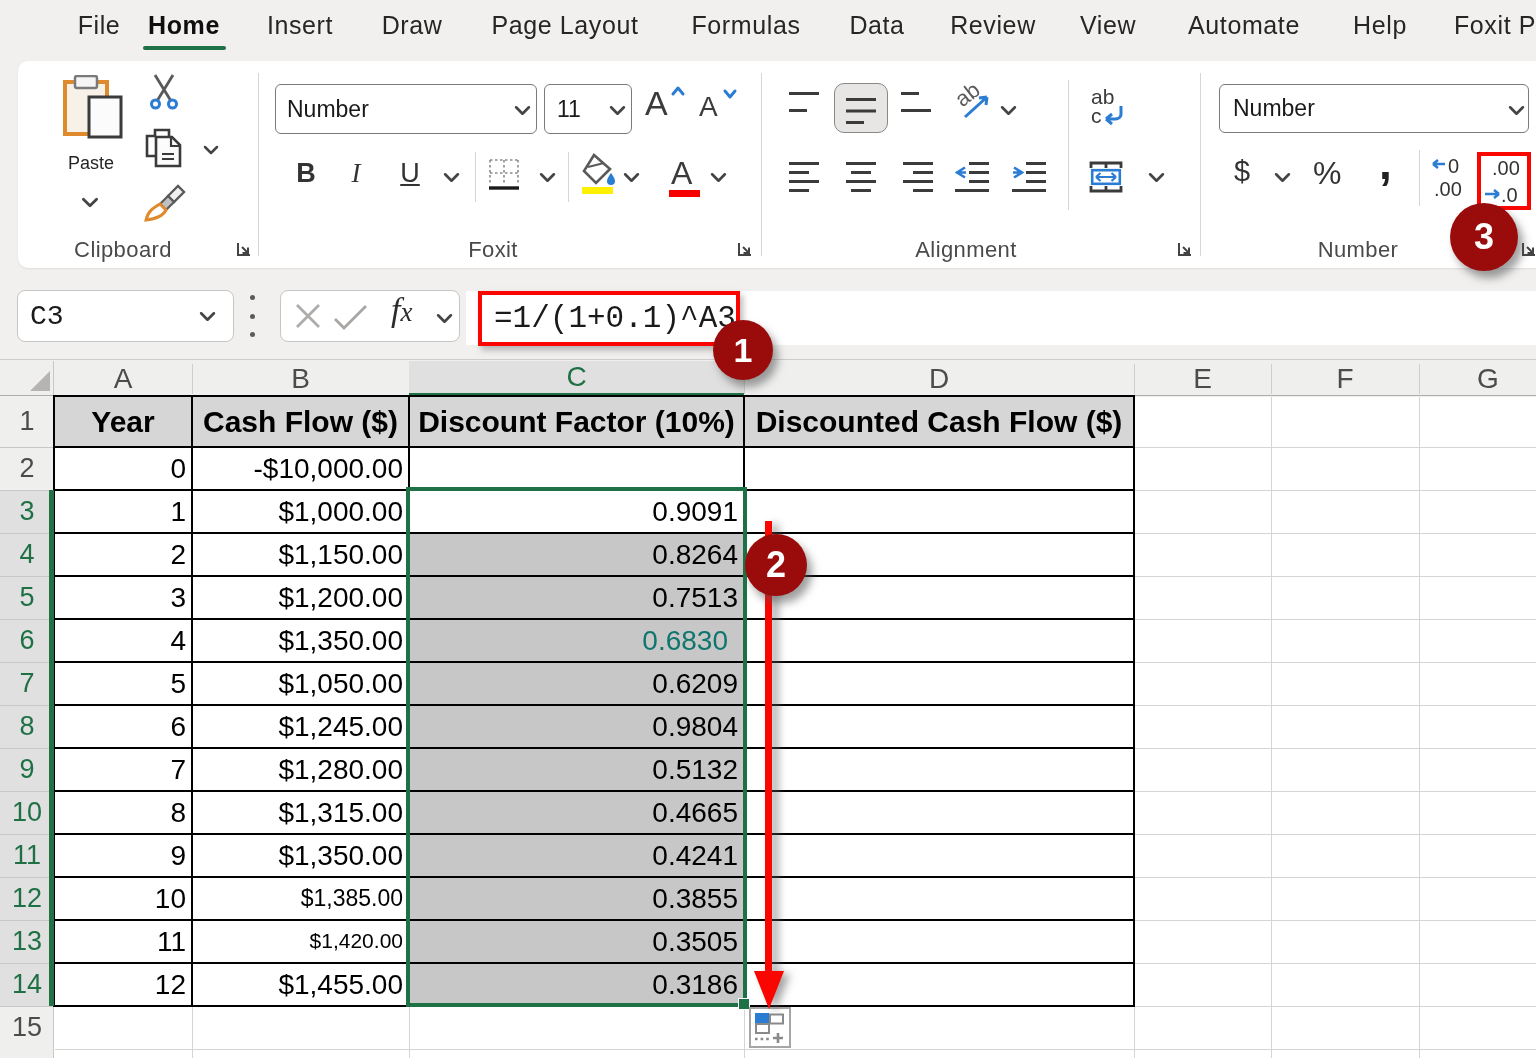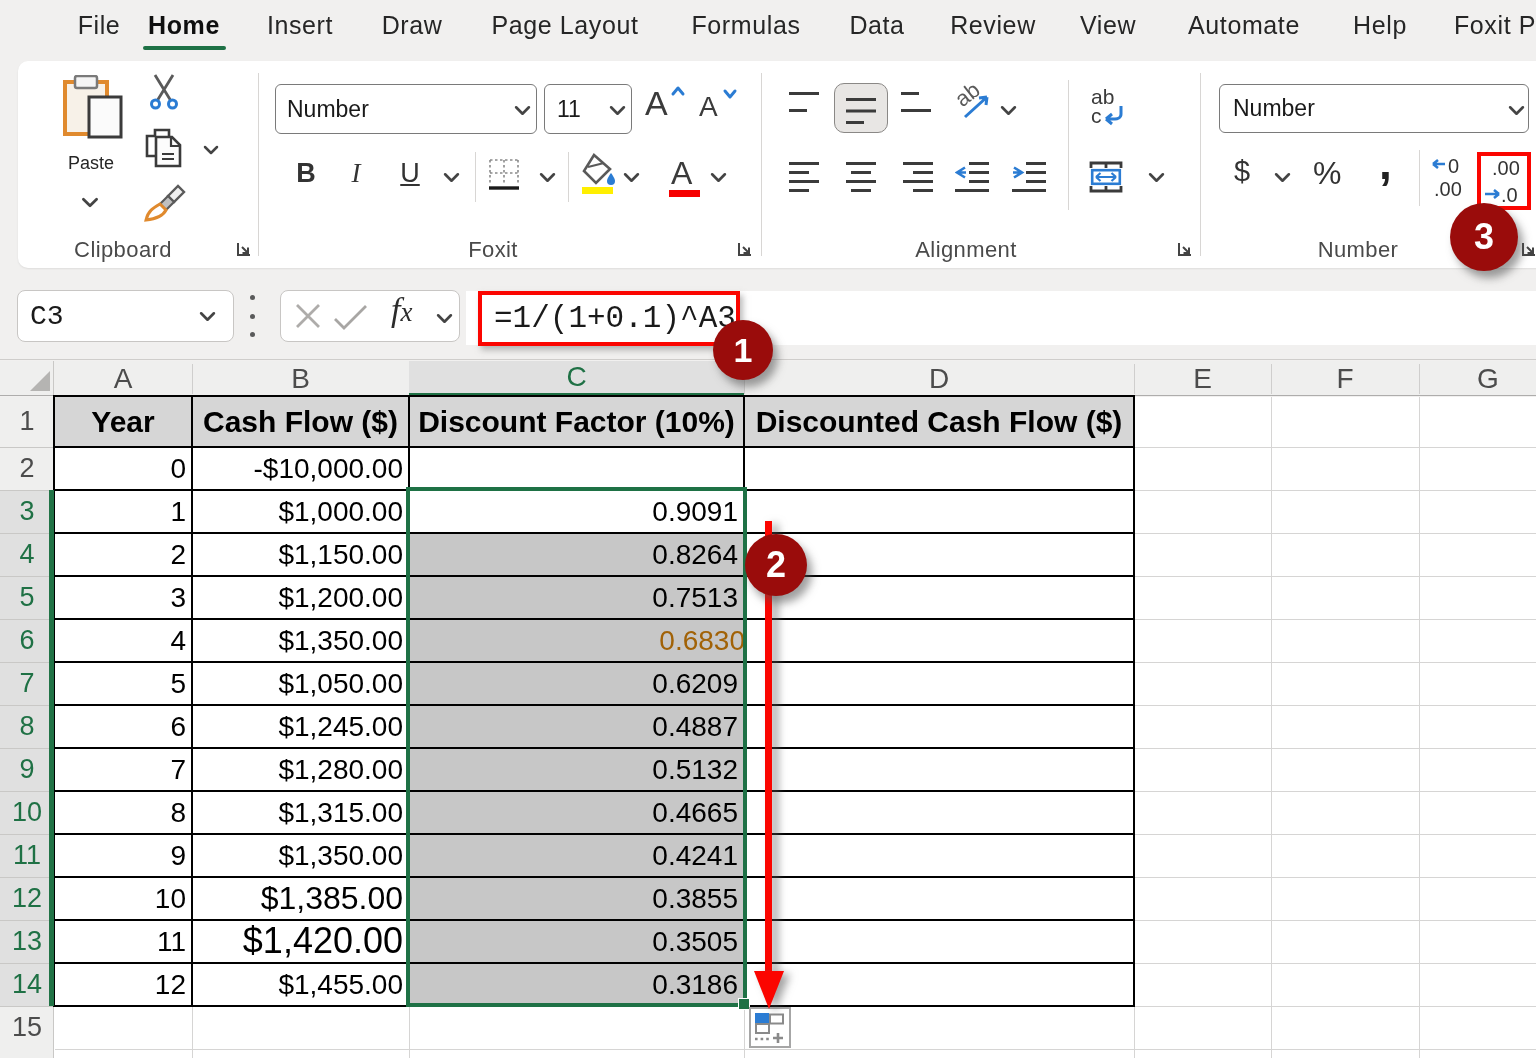--- a/index.html
+++ b/index.html
@@ -370,41 +370,41 @@
 <div class="abs" style="left:192px; top:490px; width:211px; height:43px; display:flex; align-items:center; justify-content:flex-end; font-size:28px; color:#000;">$1,000.00</div>
 <div class="abs" style="left:409px; top:490px; width:329px; height:43px; display:flex; align-items:center; justify-content:flex-end; font-size:28px; color:#000;">0.9091</div>
 <div class="abs" style="left:54px; top:533px; width:132px; height:43px; display:flex; align-items:center; justify-content:flex-end; font-size:28px; color:#000;">2</div>
 <div class="abs" style="left:192px; top:533px; width:211px; height:43px; display:flex; align-items:center; justify-content:flex-end; font-size:28px; color:#000;">$1,150.00</div>
 <div class="abs" style="left:409px; top:533px; width:329px; height:43px; display:flex; align-items:center; justify-content:flex-end; font-size:28px; color:#000;">0.8264</div>
 <div class="abs" style="left:54px; top:576px; width:132px; height:43px; display:flex; align-items:center; justify-content:flex-end; font-size:28px; color:#000;">3</div>
 <div class="abs" style="left:192px; top:576px; width:211px; height:43px; display:flex; align-items:center; justify-content:flex-end; font-size:28px; color:#000;">$1,200.00</div>
 <div class="abs" style="left:409px; top:576px; width:329px; height:43px; display:flex; align-items:center; justify-content:flex-end; font-size:28px; color:#000;">0.7513</div>
 <div class="abs" style="left:54px; top:619px; width:132px; height:43px; display:flex; align-items:center; justify-content:flex-end; font-size:28px; color:#000;">4</div>
 <div class="abs" style="left:192px; top:619px; width:211px; height:43px; display:flex; align-items:center; justify-content:flex-end; font-size:28px; color:#000;">$1,350.00</div>
-<div class="abs" style="left:416px; top:619px; width:329px; height:43px; display:flex; align-items:center; justify-content:flex-end; font-size:28px; color:#a16207;">0.6830</div>
+<div class="abs" style="left:399px; top:619px; width:329px; height:43px; display:flex; align-items:center; justify-content:flex-end; font-size:28px; color:#0f766e;">0.6830</div>
 <div class="abs" style="left:54px; top:662px; width:132px; height:43px; display:flex; align-items:center; justify-content:flex-end; font-size:28px; color:#000;">5</div>
 <div class="abs" style="left:192px; top:662px; width:211px; height:43px; display:flex; align-items:center; justify-content:flex-end; font-size:28px; color:#000;">$1,050.00</div>
 <div class="abs" style="left:409px; top:662px; width:329px; height:43px; display:flex; align-items:center; justify-content:flex-end; font-size:28px; color:#000;">0.6209</div>
 <div class="abs" style="left:54px; top:705px; width:132px; height:43px; display:flex; align-items:center; justify-content:flex-end; font-size:28px; color:#000;">6</div>
 <div class="abs" style="left:192px; top:705px; width:211px; height:43px; display:flex; align-items:center; justify-content:flex-end; font-size:28px; color:#000;">$1,245.00</div>
-<div class="abs" style="left:409px; top:705px; width:329px; height:43px; display:flex; align-items:center; justify-content:flex-end; font-size:28px; color:#000;">0.4887</div>
+<div class="abs" style="left:409px; top:705px; width:329px; height:43px; display:flex; align-items:center; justify-content:flex-end; font-size:28px; color:#000;">0.9804</div>
 <div class="abs" style="left:54px; top:748px; width:132px; height:43px; display:flex; align-items:center; justify-content:flex-end; font-size:28px; color:#000;">7</div>
 <div class="abs" style="left:192px; top:748px; width:211px; height:43px; display:flex; align-items:center; justify-content:flex-end; font-size:28px; color:#000;">$1,280.00</div>
 <div class="abs" style="left:409px; top:748px; width:329px; height:43px; display:flex; align-items:center; justify-content:flex-end; font-size:28px; color:#000;">0.5132</div>
 <div class="abs" style="left:54px; top:791px; width:132px; height:43px; display:flex; align-items:center; justify-content:flex-end; font-size:28px; color:#000;">8</div>
 <div class="abs" style="left:192px; top:791px; width:211px; height:43px; display:flex; align-items:center; justify-content:flex-end; font-size:28px; color:#000;">$1,315.00</div>
 <div class="abs" style="left:409px; top:791px; width:329px; height:43px; display:flex; align-items:center; justify-content:flex-end; font-size:28px; color:#000;">0.4665</div>
 <div class="abs" style="left:54px; top:834px; width:132px; height:43px; display:flex; align-items:center; justify-content:flex-end; font-size:28px; color:#000;">9</div>
 <div class="abs" style="left:192px; top:834px; width:211px; height:43px; display:flex; align-items:center; justify-content:flex-end; font-size:28px; color:#000;">$1,350.00</div>
 <div class="abs" style="left:409px; top:834px; width:329px; height:43px; display:flex; align-items:center; justify-content:flex-end; font-size:28px; color:#000;">0.4241</div>
 <div class="abs" style="left:54px; top:877px; width:132px; height:43px; display:flex; align-items:center; justify-content:flex-end; font-size:28px; color:#000;">10</div>
-<div class="abs" style="left:192px; top:877px; width:211px; height:43px; display:flex; align-items:center; justify-content:flex-end; font-size:32px; color:#000;">$1,385.00</div>
+<div class="abs" style="left:192px; top:877px; width:211px; height:43px; display:flex; align-items:center; justify-content:flex-end; font-size:23px; color:#000;">$1,385.00</div>
 <div class="abs" style="left:409px; top:877px; width:329px; height:43px; display:flex; align-items:center; justify-content:flex-end; font-size:28px; color:#000;">0.3855</div>
 <div class="abs" style="left:54px; top:920px; width:132px; height:43px; display:flex; align-items:center; justify-content:flex-end; font-size:28px; color:#000;">11</div>
-<div class="abs" style="left:192px; top:920px; width:211px; height:41px; display:flex; align-items:center; justify-content:flex-end; font-size:36px; color:#000;">$1,420.00</div>
+<div class="abs" style="left:192px; top:920px; width:211px; height:41px; display:flex; align-items:center; justify-content:flex-end; font-size:21px; color:#000;">$1,420.00</div>
 <div class="abs" style="left:409px; top:920px; width:329px; height:43px; display:flex; align-items:center; justify-content:flex-end; font-size:28px; color:#000;">0.3505</div>
 <div class="abs" style="left:54px; top:963px; width:132px; height:43px; display:flex; align-items:center; justify-content:flex-end; font-size:28px; color:#000;">12</div>
 <div class="abs" style="left:192px; top:963px; width:211px; height:43px; display:flex; align-items:center; justify-content:flex-end; font-size:28px; color:#000;">$1,455.00</div>
 <div class="abs" style="left:409px; top:963px; width:329px; height:43px; display:flex; align-items:center; justify-content:flex-end; font-size:28px; color:#000;">0.3186</div>
 
 <div class="abs" style="left:406px; top:487px; width:341px; height:520px; border:4px solid #1e7145; z-index:20;"></div>
 <div class="abs" style="left:738px; top:998px; width:12px; height:12px; background:#1e7145; border:1px solid #fff; z-index:21;"></div>
 
 <div class="abs" style="left:765px; top:521px; width:7px; height:452px; background:#fb0500; z-index:35; filter:drop-shadow(6px 3px 4px rgba(100,100,100,0.6));"></div>
 <div class="abs" style="left:754px; top:971px; width:0; height:0; border-left:15px solid transparent; border-right:15px solid transparent; border-top:38px solid #fb0500; z-index:35; filter:drop-shadow(6px 3px 4px rgba(100,100,100,0.6));"></div>

